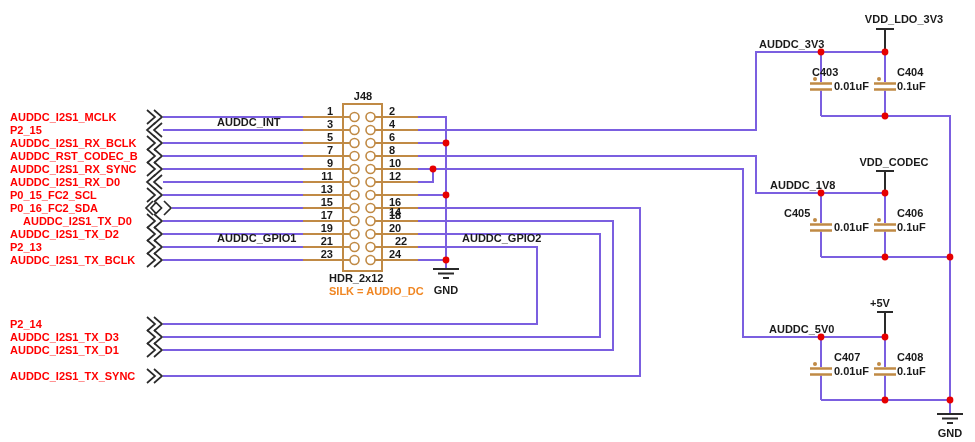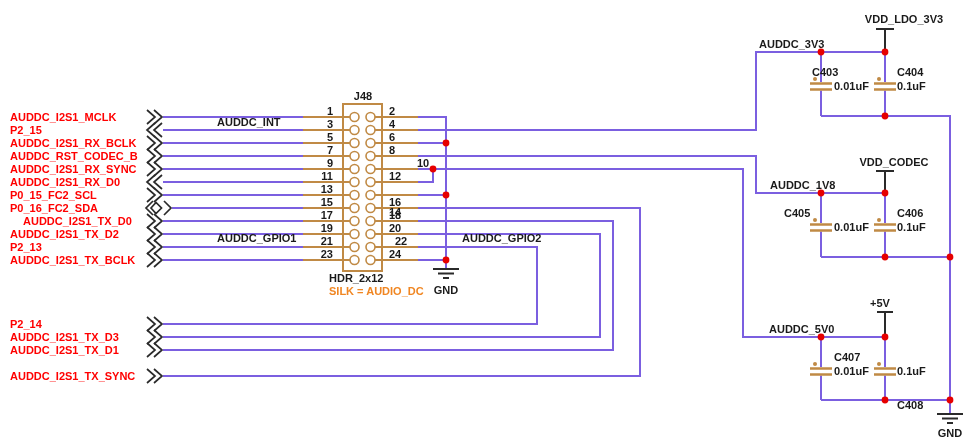--- a/index.html
+++ b/index.html
@@ -209,35 +209,35 @@
   <span class="lbl pin-num-l" style="left:303px;top:196px;">15</span>
   <span class="lbl pin-num-l" style="left:303px;top:209px;">17</span>
   <span class="lbl pin-num-l" style="left:303px;top:222px;">19</span>
   <span class="lbl pin-num-l" style="left:303px;top:235px;">21</span>
   <span class="lbl pin-num-l" style="left:303px;top:248px;">23</span>
 
   <span class="lbl" style="left:389px;top:105px;">2</span>
   <span class="lbl" style="left:389px;top:118px;">4</span>
   <span class="lbl" style="left:389px;top:131px;">6</span>
   <span class="lbl" style="left:389px;top:144px;">8</span>
-  <span class="lbl" style="left:389px;top:157px;margin-left:28px;">10</span>
+  <span class="lbl" style="left:389px;top:157px;">10</span>
   <span class="lbl" style="left:389px;top:170px;">12</span>
   <span class="lbl" style="left:389px;top:183px;margin-top:23px;">14</span>
   <span class="lbl" style="left:389px;top:196px;">16</span>
   <span class="lbl" style="left:389px;top:209px;">18</span>
   <span class="lbl" style="left:389px;top:222px;">20</span>
   <span class="lbl" style="left:389px;top:235px;margin-left:6px;">22</span>
   <span class="lbl" style="left:389px;top:248px;">24</span>
 
   <span class="lbl" style="left:812px;top:66px;">C403</span>
   <span class="lbl" style="left:834px;top:80px;">0.01uF</span>
   <span class="lbl" style="left:897px;top:66px;">C404</span>
   <span class="lbl" style="left:897px;top:80px;">0.1uF</span>
   <span class="lbl" style="left:784px;top:207px;">C405</span>
   <span class="lbl" style="left:834px;top:221px;">0.01uF</span>
   <span class="lbl" style="left:897px;top:207px;">C406</span>
   <span class="lbl" style="left:897px;top:221px;">0.1uF</span>
   <span class="lbl" style="left:834px;top:351px;">C407</span>
   <span class="lbl" style="left:834px;top:365px;">0.01uF</span>
-  <span class="lbl" style="left:897px;top:351px;margin-top:48px;">C408</span>
+  <span class="lbl" style="left:897px;top:351px;">C408</span>
   <span class="lbl" style="left:897px;top:365px;">0.1uF</span>
 
 </div>
 
 </body></html>

